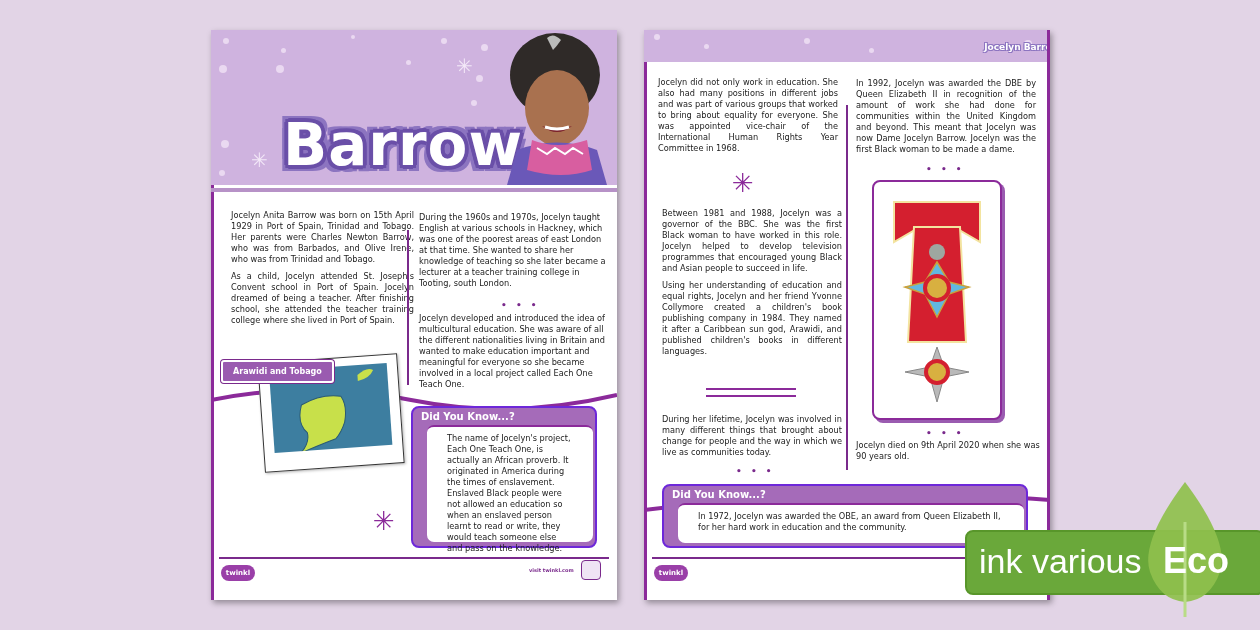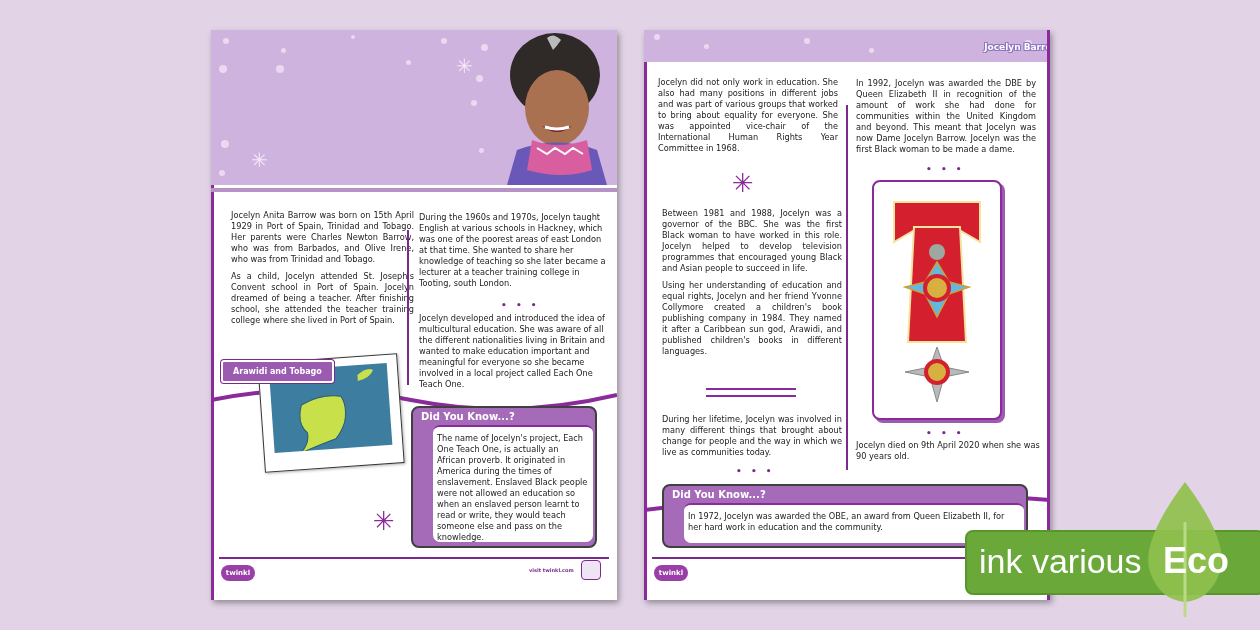--- a/index.html
+++ b/index.html
@@ -33,23 +33,23 @@
   .dots3 { position: absolute; color: #7a2a8c; font-size: 9px; letter-spacing: 3px; font-weight: bold; }
   .star { position: absolute; color: #8b2a9a; font-size: 26px; line-height: 1; }
 
   .wave { position: absolute; }
   .photo { position: absolute; left: 50px; top: 328px; width: 140px; height: 110px; background: #fff; border: 1px solid #333;
            transform: rotate(-4deg); box-shadow: 1px 1px 3px rgba(0,0,0,0.3); }
   .photo-map { position: absolute; left: 10px; top: 8px; right: 10px; bottom: 18px; background: #3d7ea0; overflow: hidden; }
   .map-tag { position: absolute; left: 10px; top: 330px; background: #9a5bb0; color: #fff; font-weight: bold; font-size: 8px;
              padding: 5px 10px; border-radius: 3px; border: 2px solid #fff; box-shadow: 0 0 0 1px #7a2a8c; }
 
-  .dyk { position: absolute; border: 2px solid #404040; border-radius: 8px; background: #a56bb9; }
+  .dyk { position: absolute; border: 2px solid #6d28d9; border-radius: 8px; background: #a56bb9; }
   .dyk-head { color: #fff; font-weight: bold; font-size: 10px; padding: 3px 8px; }
-  .dyk-body { background: #fff; border-radius: 7px; margin: 0 2px 2px 20px; border-top: 2px solid #8b2a9a; padding: 6px 4px;
+  .dyk-body { background: #fff; border-radius: 7px; margin: 0 2px 2px 14px; border-top: 2px solid #8b2a9a; padding: 6px 20px;
               font-size: 8.2px; line-height: 11px; color: #222; }
 
   .footer-rule { position: absolute; left: 8px; right: 8px; top: 527px; height: 2px; background: #7a2a8c; }
   .twinkl { position: absolute; left: 10px; top: 535px; width: 34px; height: 16px; background: #9a3fa8; border-radius: 8px;
             color: #fff; font-size: 7px; font-weight: bold; text-align: center; line-height: 16px; }
   .visit { position: absolute; left: 318px; top: 537px; font-size: 5px; color: #7a2a8c; font-weight: bold; }
   .badge { position: absolute; left: 370px; top: 530px; width: 20px; height: 20px; border: 1px solid #7a2a8c; border-radius: 4px; background: #efe4f4; }
 
   .right-banner { position: absolute; left: 0; top: 0; width: 438px; height: 32px; background: #cfb3df; overflow: hidden; }
   .right-title { position: absolute; right: 22px; top: 12px; color: #fff; font-weight: bold; font-size: 9px;
@@ -77,20 +77,21 @@
     <div class="dot" style="left:8px;top:35px;width:8px;height:8px"></div>
     <div class="dot" style="left:65px;top:35px;width:8px;height:8px"></div>
     <div class="dot" style="left:195px;top:30px;width:5px;height:5px"></div>
     <div class="dot" style="left:10px;top:110px;width:8px;height:8px"></div>
     <div class="dot" style="left:8px;top:140px;width:6px;height:6px"></div>
     <div class="dot" style="left:260px;top:70px;width:6px;height:6px"></div>
     <div class="dot" style="left:268px;top:118px;width:5px;height:5px"></div>
     <div class="dot" style="left:265px;top:45px;width:7px;height:7px"></div>
     <span class="spark" style="left:245px;top:26px">✳</span>
     <span class="spark" style="left:40px;top:120px">✳</span>
+    <div class="title-line l2">Barrow</div>
     <svg class="portrait" viewBox="0 0 130 155">
       <ellipse cx="68" cy="45" rx="45" ry="42" fill="#2f2a28"></ellipse>
       <path d="M60 8 q6 -6 14 2 q-4 6 -8 10 z" fill="#bbb"></path>
       <ellipse cx="70" cy="78" rx="32" ry="38" fill="#a9714f"></ellipse>
       <path d="M55 96 q15 12 30 0 q-15 6 -30 0z" fill="#7a1f2a"></path>
       <path d="M58 97 q12 4 24 0" stroke="#fff" stroke-width="3" fill="none"></path>
       <path d="M30 120 q40 -15 80 0 l10 35 h-100 z" fill="#6a58b8"></path>
       <path d="M45 110 q25 10 55 0 l5 30 q-30 10 -65 0z" fill="#d85ea0"></path>
       <path d="M50 118 l10 6 l8 -6 l10 6 l8 -6 l10 6" stroke="#fff" stroke-width="2" fill="none"></path>
     </svg>

